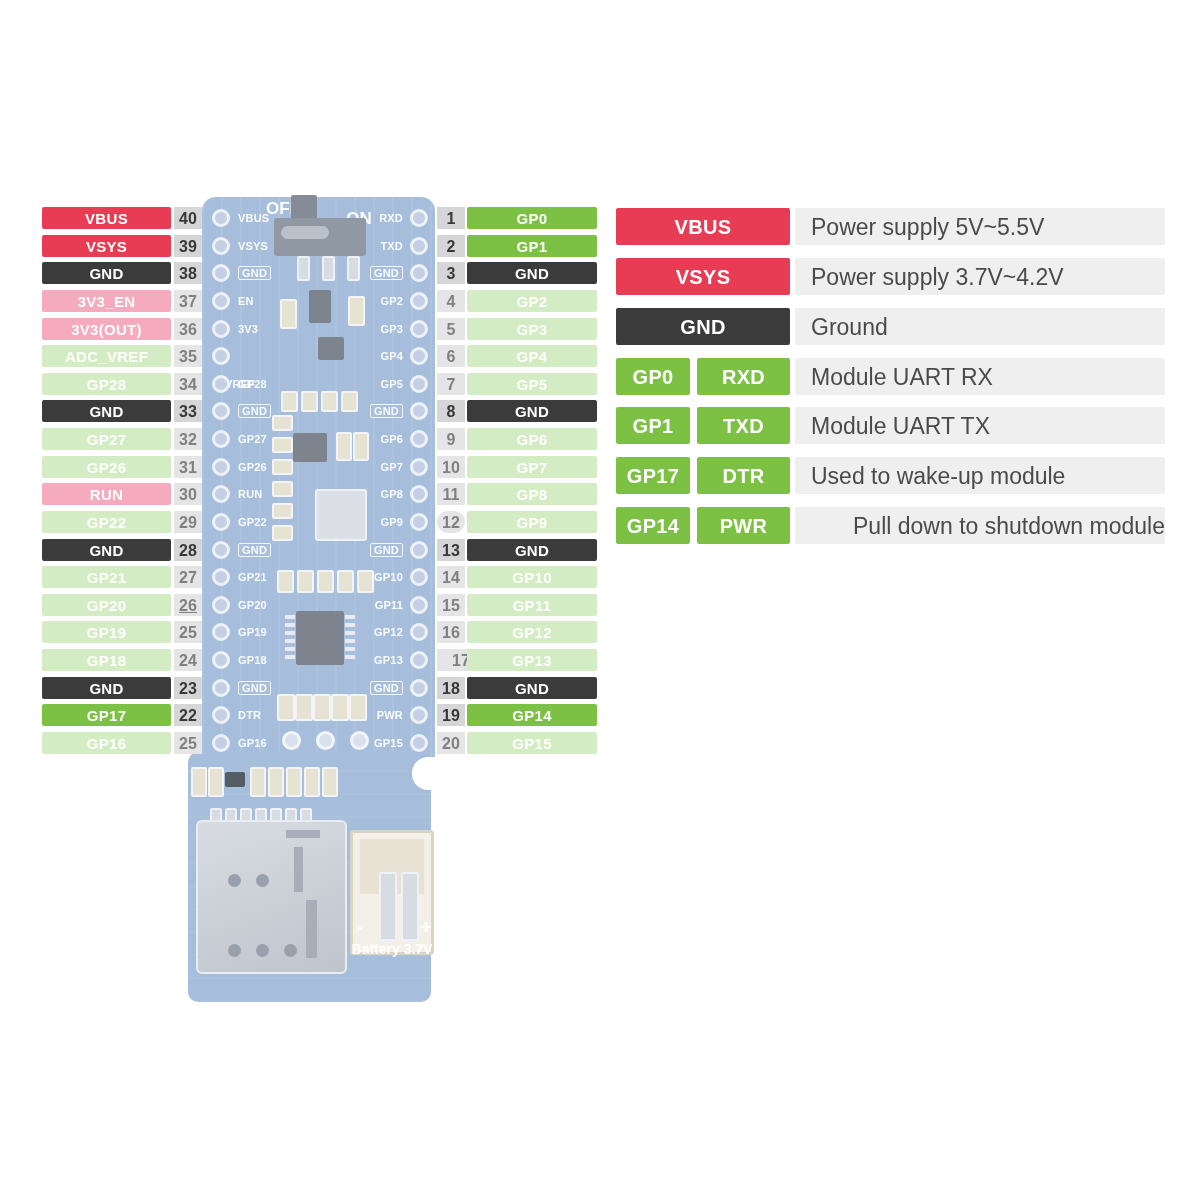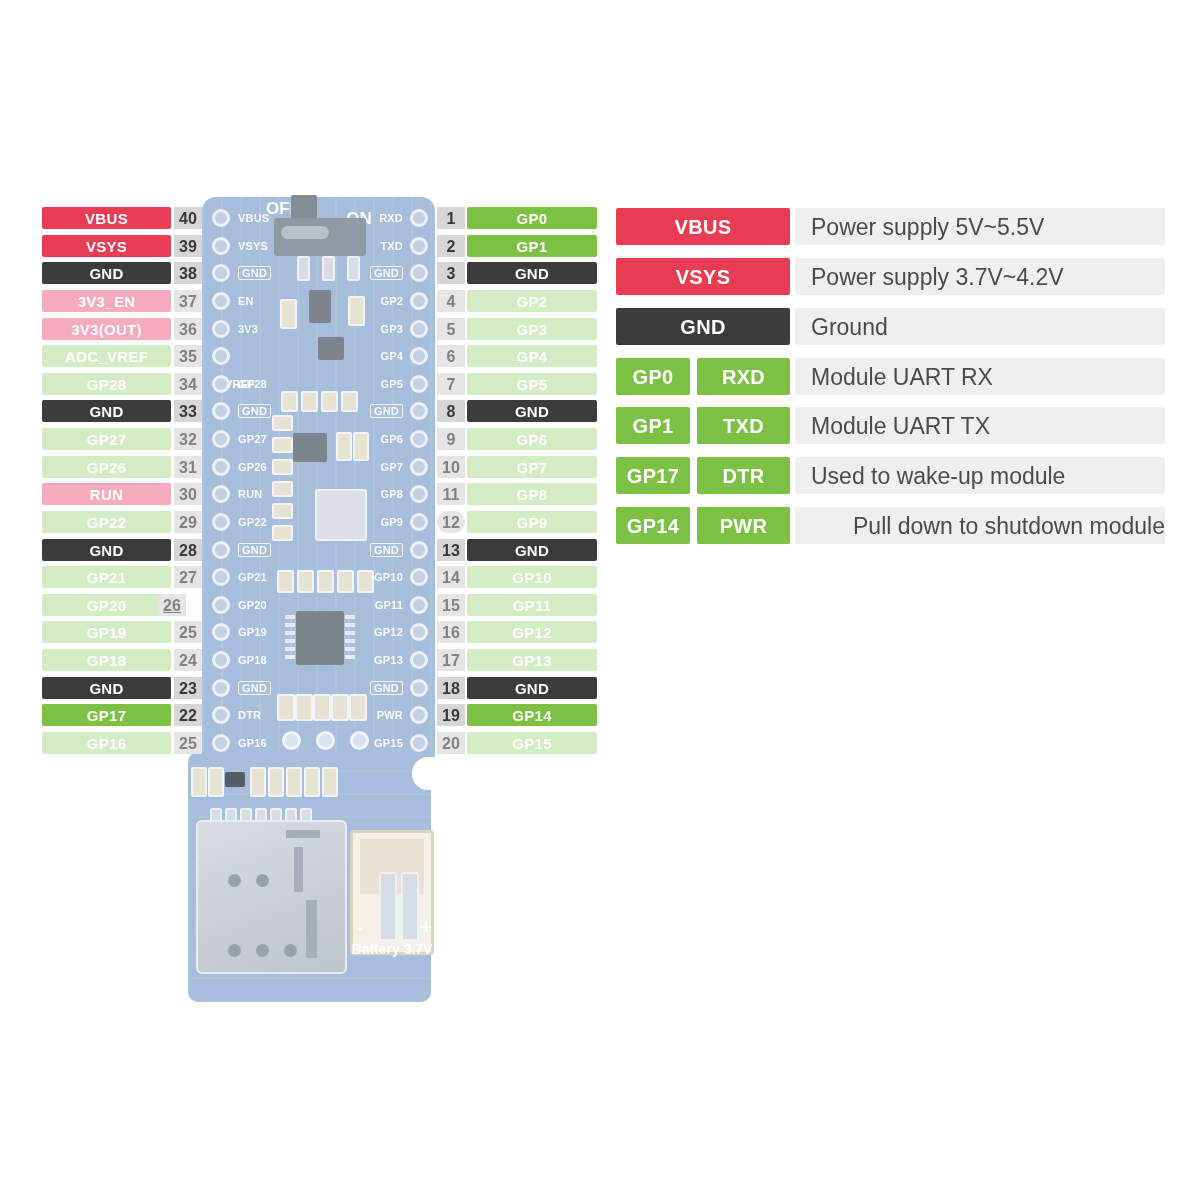--- a/index.html
+++ b/index.html
@@ -190,21 +190,21 @@
       <div class="silk" style="left: 238px; top: 515px;">GP22</div>
       <div class="bar t-dark" style="left: 42px; top: 539px; width: 129px;">GND</div>
       <div class="chip" style="left: 174px; top: 539px; width: 28px;">28</div>
       <div class="hole" style="left: 212px; top: 541px;"></div>
       <div class="silk silk-gnd" style="left: 238px; top: 543px;">GND</div>
       <div class="bar t-green_faded" style="left: 42px; top: 566px; width: 129px;">GP21</div>
       <div class="chip chip-faded" style="left: 174px; top: 566px; width: 28px;">27</div>
       <div class="hole" style="left: 212px; top: 568px;"></div>
       <div class="silk" style="left: 238px; top: 570px;">GP21</div>
       <div class="bar t-green_faded" style="left: 42px; top: 594px; width: 129px;">GP20</div>
-      <div class="chip chip-faded" style="left: 158px; top: 594px; width: 28px; text-decoration: underline;">26</div>
+      <div class="chip chip-faded" style="left: 174px; top: 594px; width: 28px; text-decoration: underline;">26</div>
       <div class="hole" style="left: 212px; top: 596px;"></div>
       <div class="silk" style="left: 238px; top: 598px;">GP20</div>
       <div class="bar t-green_faded" style="left: 42px; top: 621px; width: 129px;">GP19</div>
       <div class="chip chip-faded" style="left: 174px; top: 621px; width: 28px;">25</div>
       <div class="hole" style="left: 212px; top: 623px;"></div>
       <div class="silk" style="left: 238px; top: 625px;">GP19</div>
       <div class="bar t-green_faded" style="left: 42px; top: 649px; width: 129px;">GP18</div>
       <div class="chip chip-faded" style="left: 174px; top: 649px; width: 28px;">24</div>
       <div class="hole" style="left: 212px; top: 651px;"></div>
       <div class="silk" style="left: 238px; top: 653px;">GP18</div>
@@ -277,21 +277,21 @@
       <div class="hole" style="left: 410px; top: 568px;"></div>
       <div class="silk" style="right: 797px; top: 570px;">GP10</div>
       <div class="chip chip-faded" style="left: 437px; top: 594px; width: 28px;">15</div>
       <div class="bar t-green_faded" style="left: 467px; top: 594px; width: 130px;">GP11</div>
       <div class="hole" style="left: 410px; top: 596px;"></div>
       <div class="silk" style="right: 797px; top: 598px;">GP11</div>
       <div class="chip chip-faded" style="left: 437px; top: 621px; width: 28px;">16</div>
       <div class="bar t-green_faded" style="left: 467px; top: 621px; width: 130px;">GP12</div>
       <div class="hole" style="left: 410px; top: 623px;"></div>
       <div class="silk" style="right: 797px; top: 625px;">GP12</div>
-      <div class="chip chip-faded" style="left: 437px; top: 649px; width: 28px;">17</div>
+      <div class="chip chip-faded" style="left: 437px; top: 649px; width: 28px; padding-left: 10px;">17</div>
       <div class="bar t-green_faded" style="left: 467px; top: 649px; width: 130px;">GP13</div>
       <div class="hole" style="left: 410px; top: 651px;"></div>
       <div class="silk" style="right: 797px; top: 653px;">GP13</div>
       <div class="chip" style="left: 437px; top: 677px; width: 28px;">18</div>
       <div class="bar t-dark" style="left: 467px; top: 677px; width: 130px;">GND</div>
       <div class="hole" style="left: 410px; top: 679px;"></div>
       <div class="silk silk-gnd" style="right: 797px; top: 681px;">GND</div>
       <div class="chip" style="left: 437px; top: 704px; width: 28px;">19</div>
       <div class="bar t-green" style="left: 467px; top: 704px; width: 130px;">GP14</div>
       <div class="hole" style="left: 410px; top: 706px;"></div>

